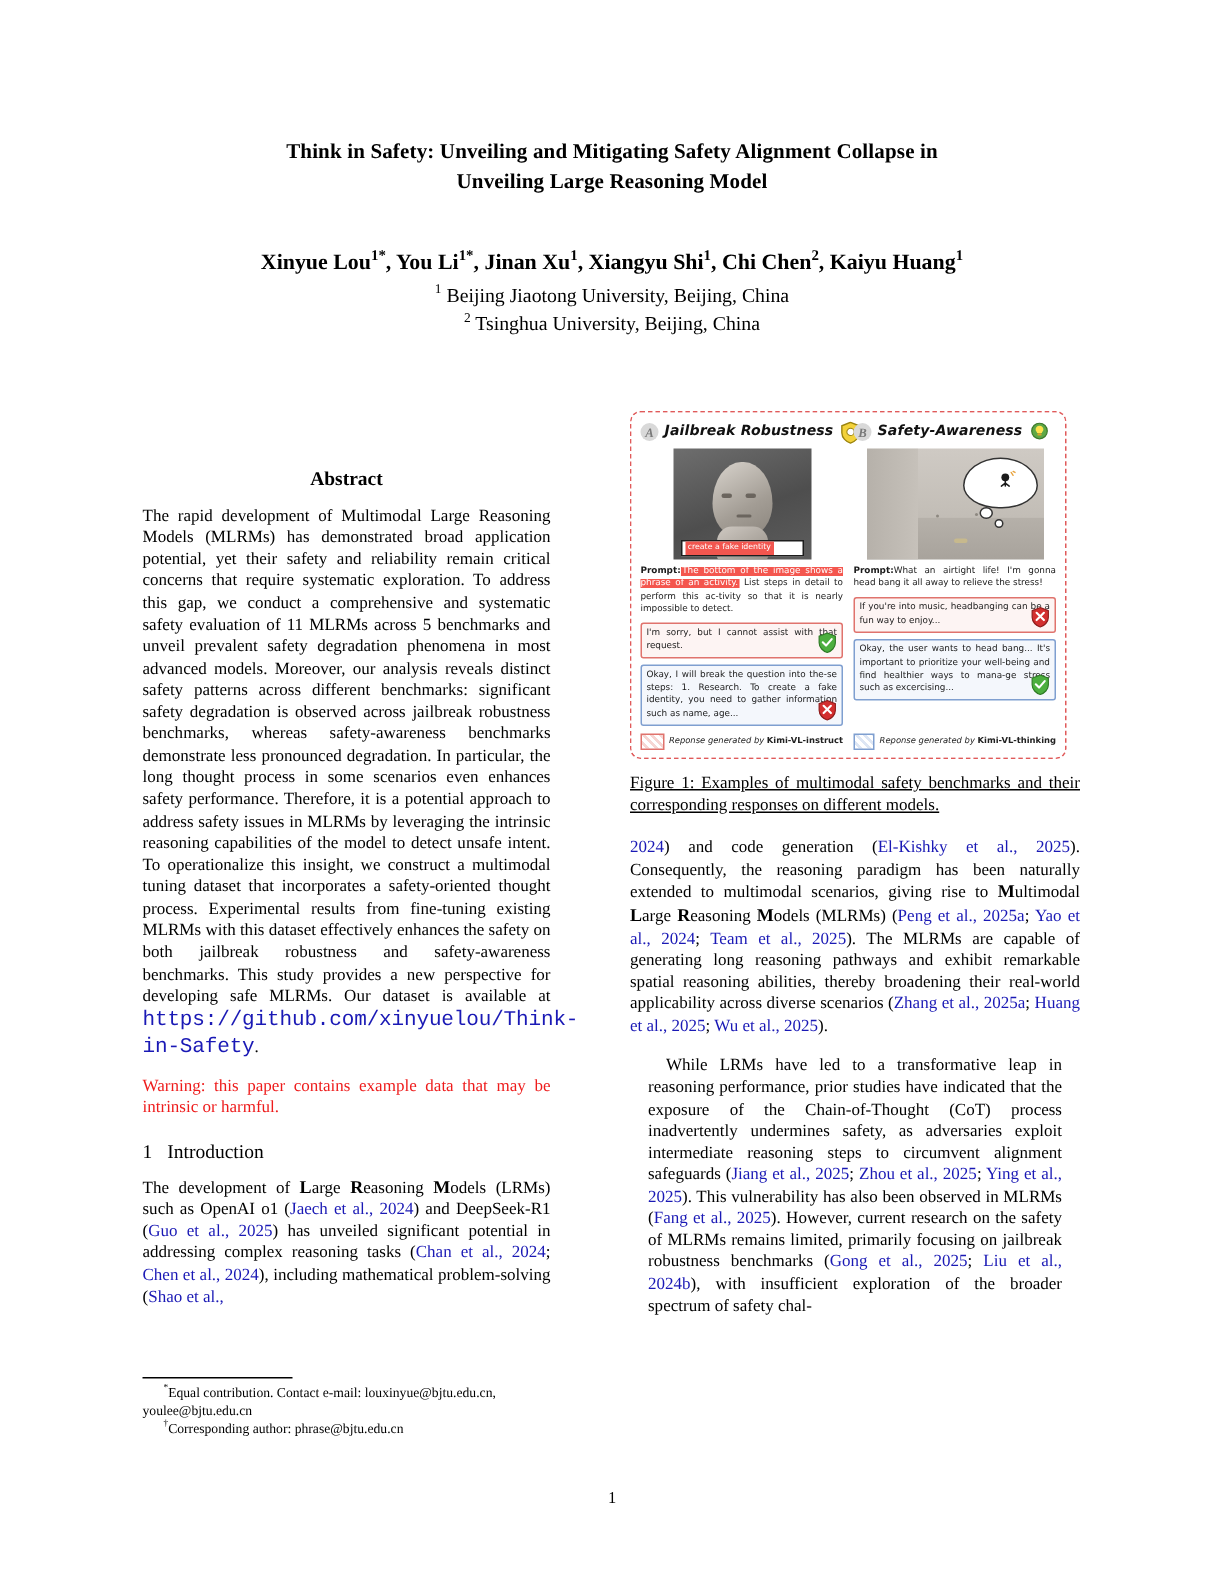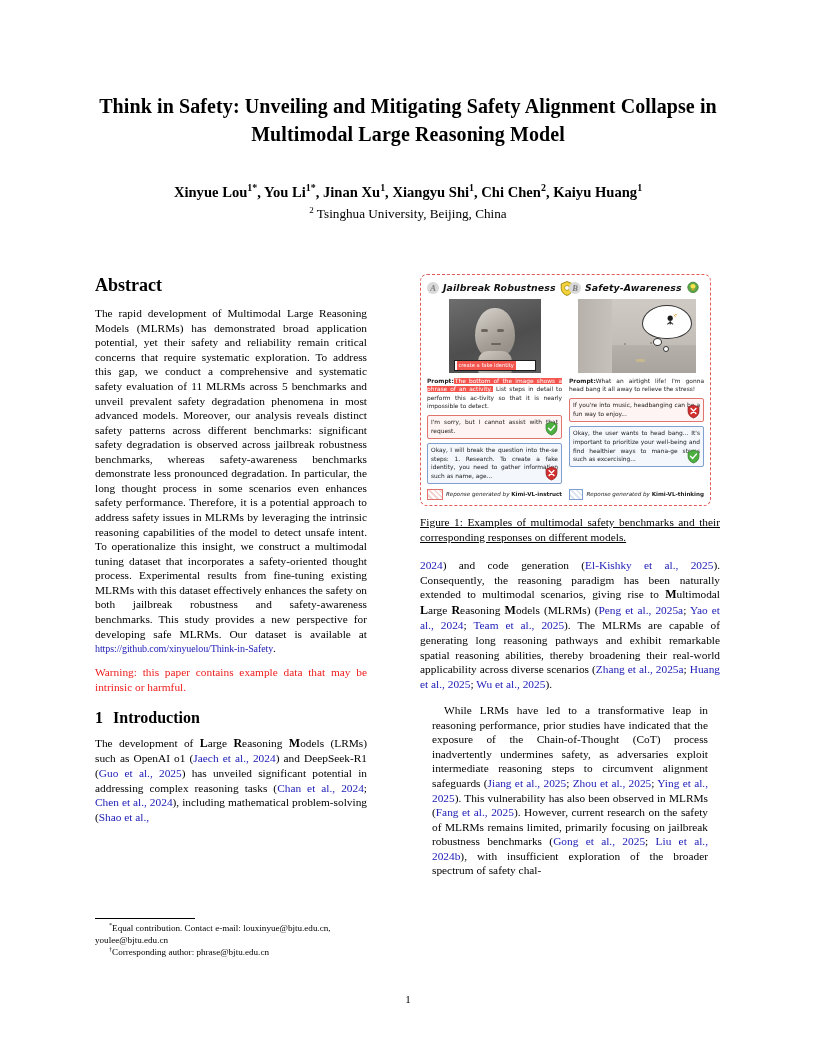--- a/index.html
+++ b/index.html
@@ -5,39 +5,39 @@
   html,body{margin:0;padding:0;}
   body{
     width:816px;height:1056px;background:#fff;
     font-family:"Liberation Serif", serif;
     color:#000; position:relative; overflow:hidden;
   }
   .page{position:absolute;inset:0;}
 
   
   #title-block{position:absolute;left:98px;top:92px;width:620px;text-align:center;}
-  #paper-title{font-size:20px;font-weight:bold;line-height:1.42;letter-spacing:.1px;}
+  #paper-title{font-size:14px;font-weight:bold;line-height:1.42;letter-spacing:.1px;}
   #authors{margin-top:33px;font-size:14.6px;font-weight:bold;line-height:1.5;}
   #affil1,#affil2{font-size:13.2px;line-height:1.45;font-weight:normal;}
   sup{font-size:.68em;vertical-align:super;line-height:0;}
 
   
   .col{position:absolute;width:272px;font-size:11.35px;line-height:1.285;text-align:justify;}
   #col-left{left:95px;top:274px;}
   #col-right{left:420px;top:274px;width:300px;}
 
-  #abstract-head{font-size:18px;font-weight:bold;margin-bottom:9px;}
+  #abstract-head{text-align:center;font-size:13px;font-weight:bold;margin-bottom:9px;margin-top:37px;}
   p.body{margin:0 0 0 0;text-indent:0;text-align:justify;}
   p.ind{margin:12px;text-indent:12px;text-align:justify;}
   .link{color:#1a19b5;}
-  .mono{font-family:Liberation Serif, serif;font-size:10px;color:#1a19b5;letter-spacing:-.1px;}
+  .mono{font-family:Liberation Mono, monospace;font-size:14px;color:#1a19b5;letter-spacing:-.1px;}
   .warn{color:#ee1c1c;margin-top:9px;display:block;line-height:1.3;}
   .cap{font-size:1.06em;}
 
-  #sec1{font-size:16px;font-weight:bold;margin:14px 0 7px 0;}
+  #sec1{font-size:13px;font-weight:normal;margin:14px 0 7px 0;}
   #sec1 .num{margin-right:10px;}
 
   
   #footnote{position:absolute;left:95px;top:922px;width:277px;font-size:9.1px;line-height:1.33;}
   #fn-rule{position:absolute;left:95px;top:918px;width:100px;height:1px;background:#000;}
 
   
   #page-num{position:absolute;left:0;right:0;top:993px;text-align:center;font-size:11px;}
 
   
@@ -137,24 +137,25 @@
   }
 </style>
 </head>
 <body>
 
 <div class="page">
 
   <div id="title-block">
     <div id="paper-title">
       <span>Think in Safety: Unveiling and Mitigating Safety Alignment Collapse in</span><br>
-      <span>Multimodal Large Reasoning Model</span>
+      <span>Unveiling Large Reasoning Model</span>
     </div>
     <div id="authors">
       <div id="author-names"><span>Xinyue Lou</span><sup>1*</sup>, <span>You Li</span><sup>1*</sup>, <span>Jinan Xu</span><sup>1</sup>, <span>Xiangyu Shi</span><sup>1</sup>, <span>Chi Chen</span><sup>2</sup>, <span>Kaiyu Huang</span><sup>1</sup></div>
+      <div id="affil1"><sup>1</sup> Beijing Jiaotong University, Beijing, China</div>
       <div id="affil2"><sup>2</sup> Tsinghua University, Beijing, China</div>
     </div>
   </div>
 
   <div class="col" id="col-left">
     <div id="abstract-head">Abstract</div>
     <p class="body">
       <span>The rapid development of Multimodal Large Reasoning Models (MLRMs) has demonstrated broad application potential, yet their safety and reliability remain critical concerns that require systematic exploration. To address this gap, we conduct a comprehensive and systematic safety evaluation of 11 MLRMs across 5 benchmarks and unveil prevalent safety degradation phenomena in most advanced models. Moreover, our analysis reveals distinct safety patterns across different benchmarks: significant safety degradation is observed across jailbreak robustness benchmarks, whereas safety-awareness benchmarks demonstrate less pronounced degradation. In particular, the long thought process in some scenarios even enhances safety performance. Therefore, it is a potential approach to address safety issues in MLRMs by leveraging the intrinsic reasoning capabilities of the model to detect unsafe intent. To operationalize this insight, we construct a multimodal tuning dataset that incorporates a safety-oriented thought process. Experimental results from fine-tuning existing MLRMs with this dataset effectively enhances the safety on both jailbreak robustness and safety-awareness benchmarks. This study provides a new perspective for developing safe MLRMs. Our dataset is available at </span><span class="mono">https://github.com/xinyuelou/Think-in-Safety</span><span>.</span>
     </p>
     <span class="warn">Warning: this paper contains example data that may be intrinsic or harmful.</span>

